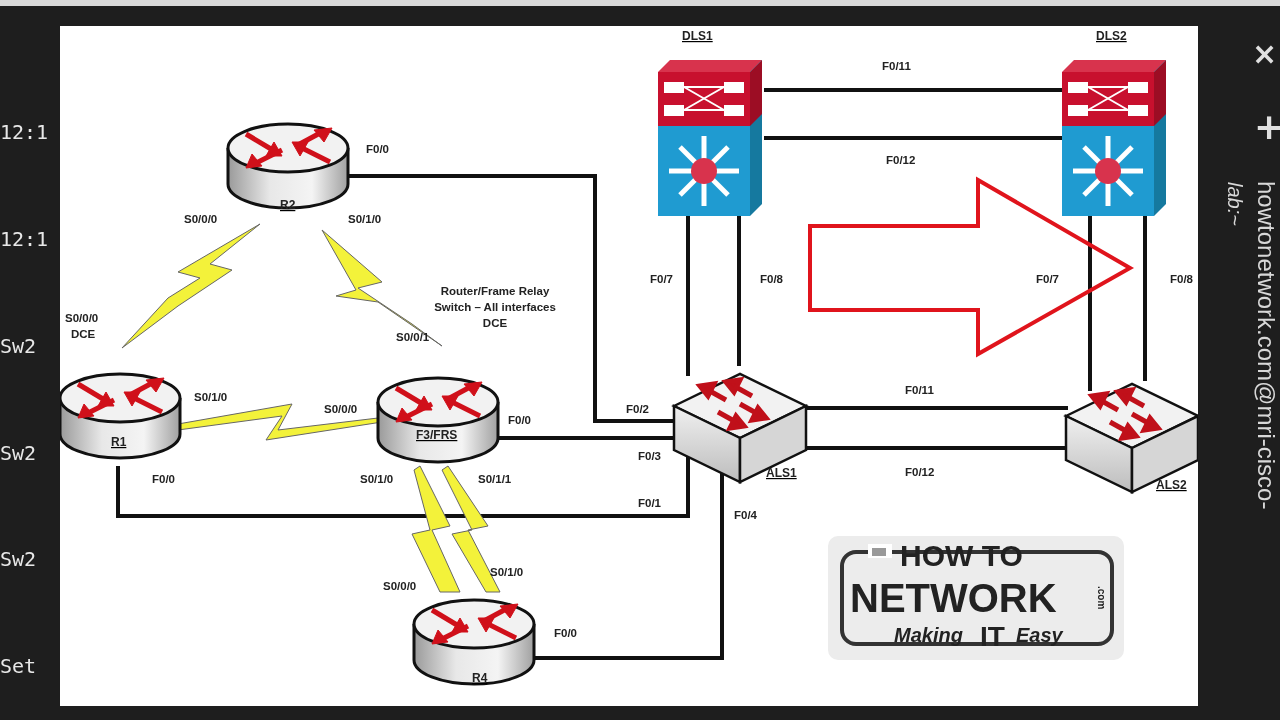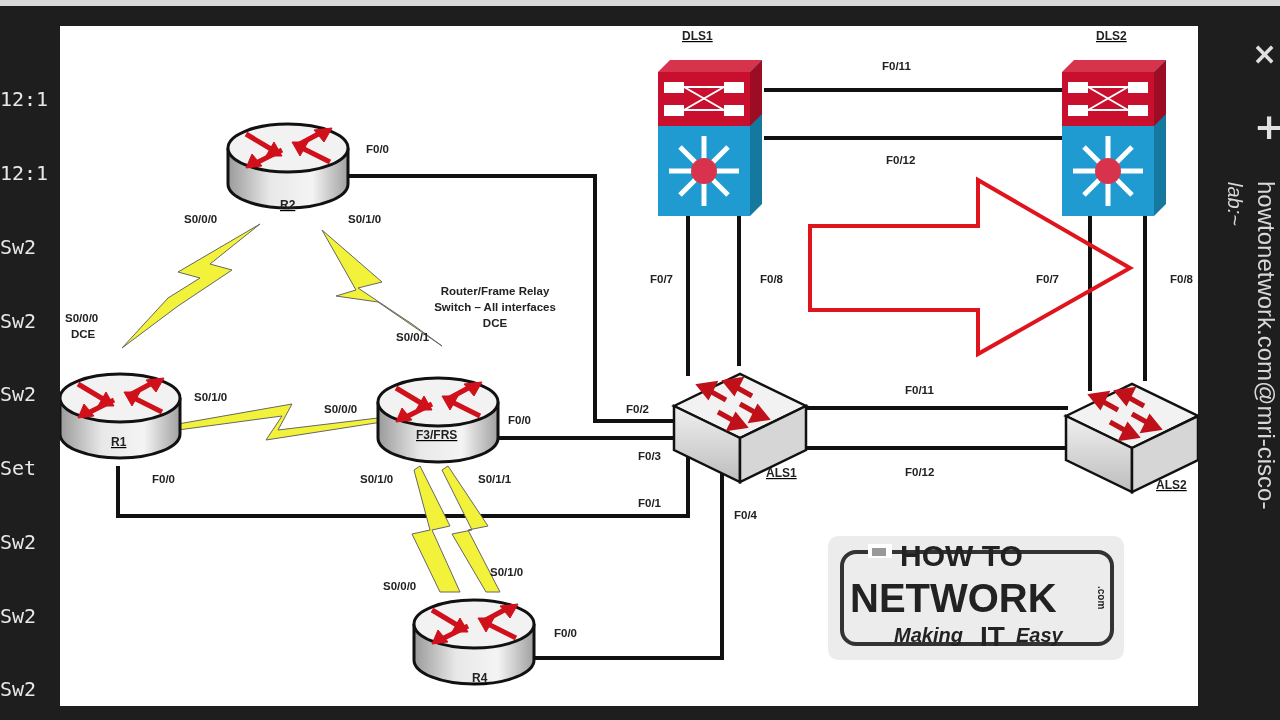--- a/index.html
+++ b/index.html
@@ -1,20 +1,20 @@
 <!DOCTYPE html>
 <html><head>
 <meta charset="utf-8">
 <style>
   html, body { margin:0; padding:0; }
   body { width:1280px; height:720px; background:#1e1e1e; position:relative; overflow:hidden; font-family:"Liberation Sans", sans-serif; }
   .topbar { position:absolute; left:0; top:0; width:1280px; height:6px; background:#d9d9d9; border-bottom:1px solid #555; }
   .terminal { position:absolute; left:0; top:6px; width:1280px; height:714px; background:#1e1e1e; }
   .term-lines { position:absolute; left:0; top:32px; font-family:"DejaVu Sans Mono", monospace; font-size:20px; line-height:24.6px; color:#e8e8e8; white-space:pre; }
-  .term-line { display:block; height:24.6px; }
+  .term-line { display:block; height:24.6px;margin-top:33px; }
   .side { position:absolute; left:1200px; top:6px; width:80px; height:714px; }
   .side-icon { position:absolute; color:#e0e0e0; font-family:"DejaVu Sans", sans-serif; font-weight:bold; }
   .vtext { position:absolute; transform-origin:left top; transform:rotate(90deg); white-space:nowrap; color:#d8d8d8; font-family:"Liberation Sans", sans-serif; }
   .canvas { position:absolute; left:60px; top:26px; width:1138px; height:680px; background:#fff; }
   svg text { font-family:"Liberation Sans", sans-serif; font-weight:bold; fill:#222; }
 </style>
 </head>
 <body>
 
 <div class="topbar"></div>

